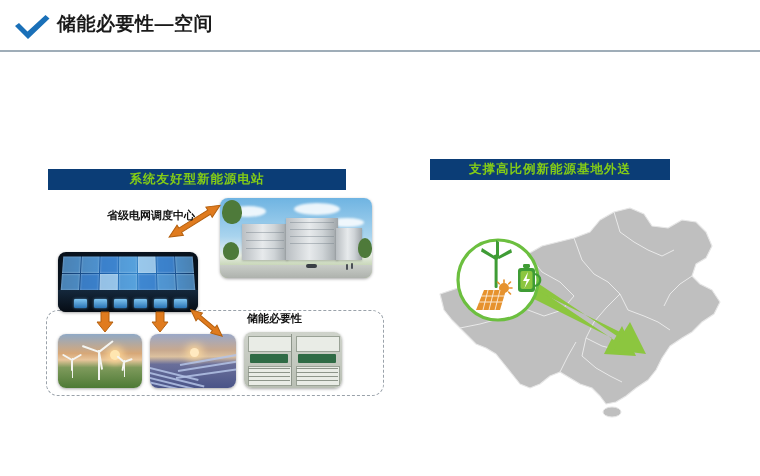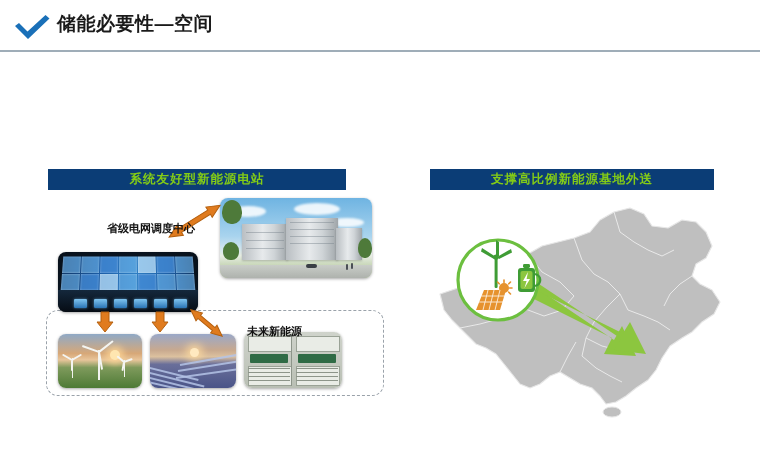--- a/index.html
+++ b/index.html
@@ -36,21 +36,21 @@
   }
 
   
   .banner{
     position:absolute;height:21px;background:#0b3d76;
     color:#84cc16;font-size:12.5px;font-weight:700;
     display:flex;align-items:center;justify-content:center;
     letter-spacing:1px;
   }
   .banner-left{left:48px;top:169px;width:298px;}
-  .banner-right{left:430px;top:169px;width:284px;}
+  .banner-right{left:430px;top:159px;width:240px;}
 
   
   .diagram-left{position:absolute;left:44px;top:194px;width:345px;height:202px;}
 
   .photo{position:absolute;border-radius:8px;overflow:hidden;
     box-shadow:0 1px 3px rgba(0,0,0,.35);}
 
   
   .photo-control{left:14px;top:58px;width:140px;height:60px;
     background:
@@ -100,21 +100,21 @@
   .b-green{position:absolute;background:#2f6b45;border-radius:1px;}
   .b-line{position:absolute;background:#8d958a;}
 
   
   .dashed-box{position:absolute;left:2px;top:116px;width:336px;height:84px;
     border:1.4px dashed #9aa2aa;border-radius:12px;}
 
   
   .arrow-svg{position:absolute;left:0;top:0;width:345px;height:202px;overflow:visible;}
 
-  .lbl{position:absolute;font-size:11px;font-weight:700;color:#111;white-space:nowrap;margin-top:13px;}
+  .lbl{position:absolute;font-size:11px;font-weight:700;color:#111;white-space:nowrap;}
   .lbl-dispatch{left:63px;top:14px;}
   .lbl-center{left:152px;top:86px;}
   .lbl-unit{left:203px;top:117px;}
 
   
   .diagram-right{position:absolute;left:424px;top:198px;width:320px;height:232px;}
   .map-svg{position:absolute;left:0;top:0;width:320px;height:232px;}
 </style>
 </head>
 <body>
@@ -246,21 +246,21 @@
           <polygon points="6,0 2,0 2,10 -2,10 6,20 14,10 10,10 10,0"></polygon>
         </g>
 
         <g transform="translate(150,112) rotate(40)">
           <polygon points="0,5 11,0 11,3 30,3 30,0 41,5 30,10 30,7 11,7 11,10"></polygon>
         </g>
       </g>
     </svg>
 
     <div class="lbl lbl-dispatch">省级电网调度中心</div>
-    <div class="lbl lbl-unit">未来新能源</div>
+    <div class="lbl lbl-unit">储能必要性</div>
   </div>
 
   <div class="diagram-right">
     <svg class="map-svg" viewBox="0 0 320 232">
       <g fill="#bfbfbf" stroke="#e6e6e6" stroke-width="1.1" stroke-linejoin="round">
 
         <path d="M16,96 L40,88 L58,92 L76,84 L92,70 L104,56 L118,48 L134,44 L150,40
                  L166,34 L176,22 L190,14 L206,10 L220,16 L228,28 L244,30 L258,22
                  L272,24 L282,34 L288,48 L282,60 L272,66 L268,78 L276,86 L288,92
                  L296,104 L290,116 L278,124 L268,134 L258,140 L246,148 L238,160

